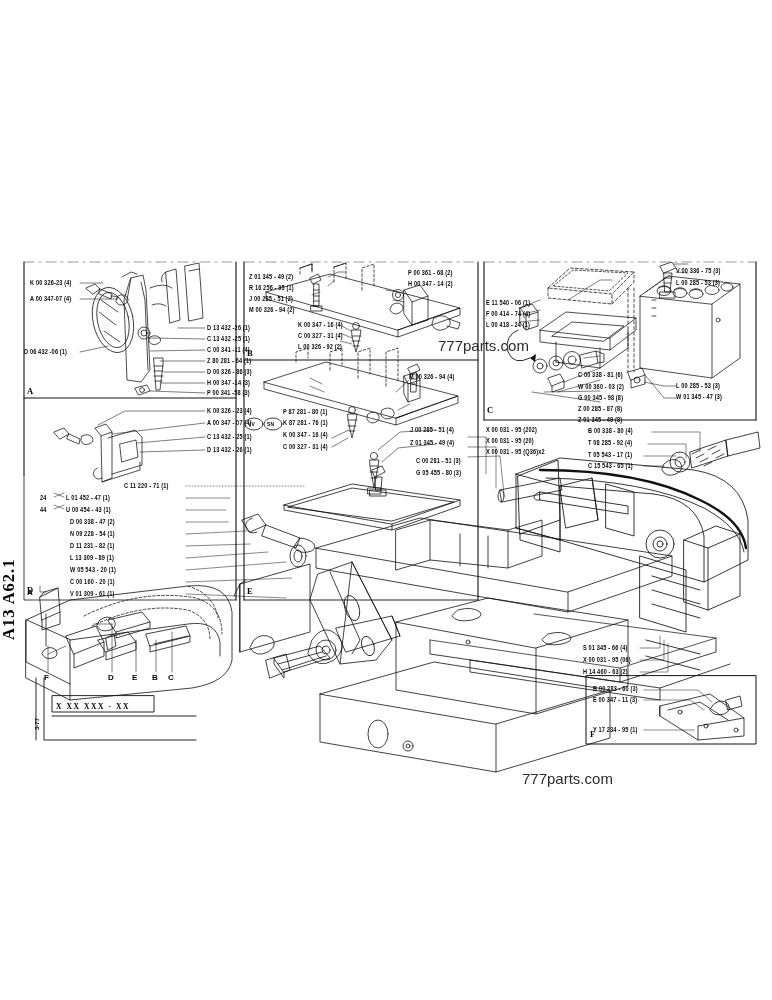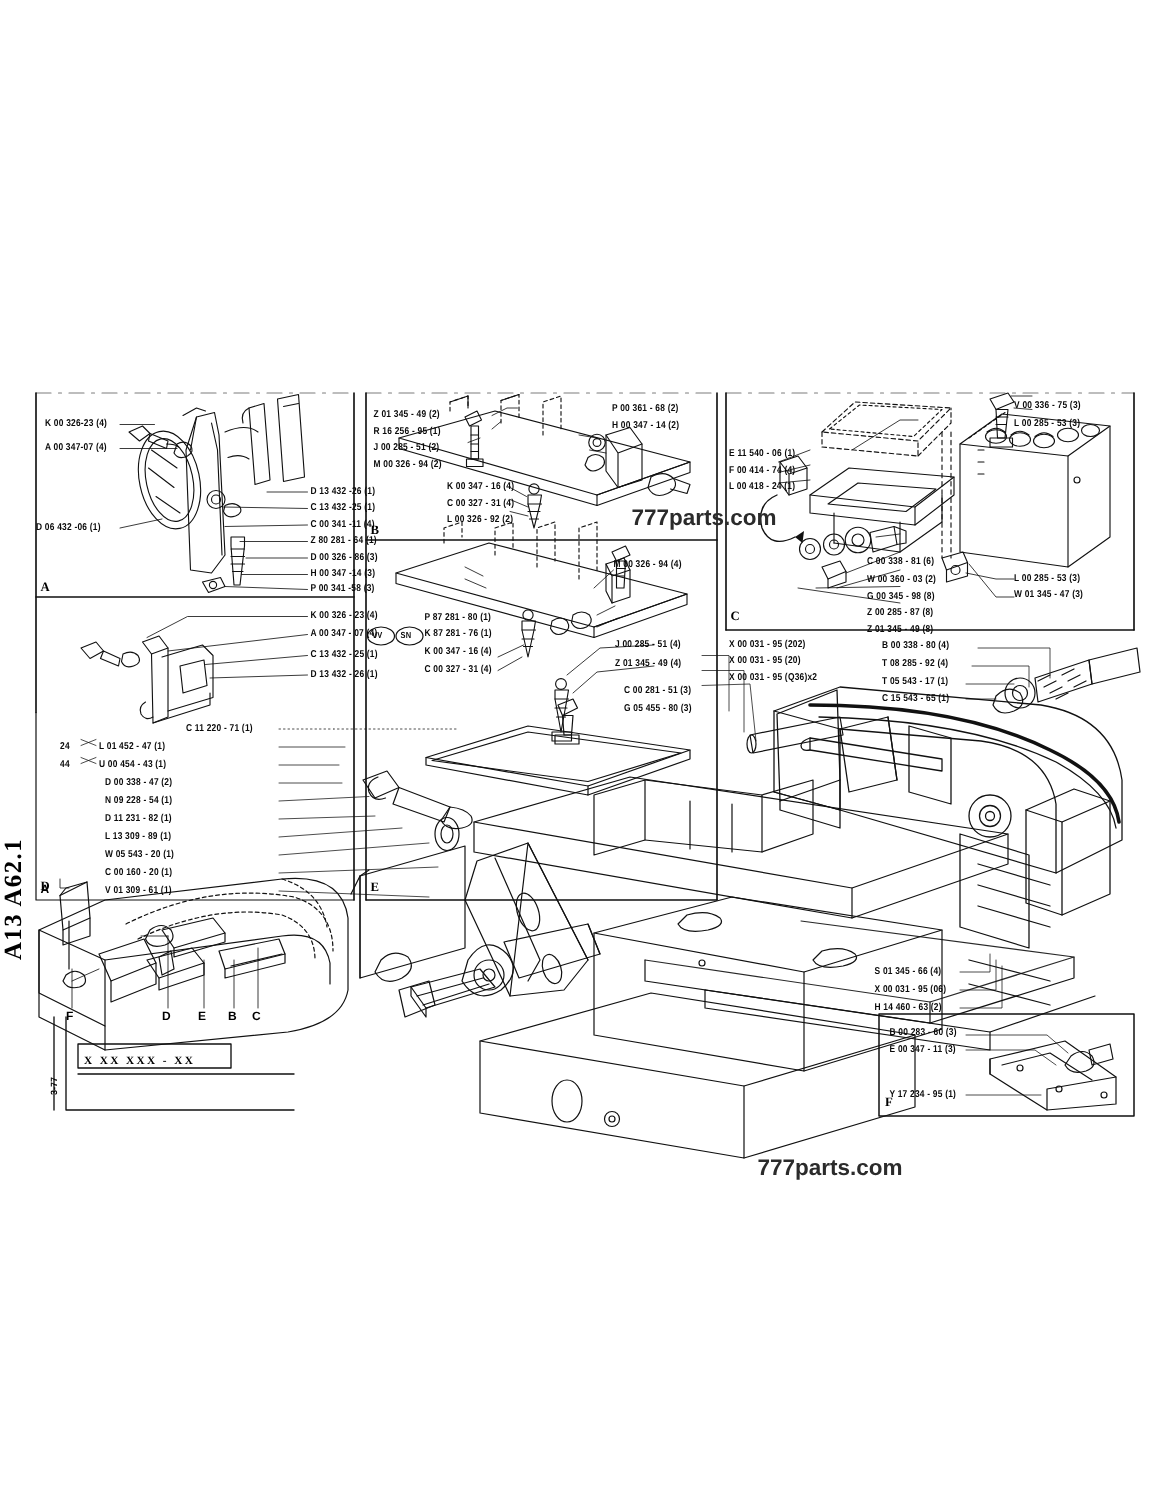--- a/index.html
+++ b/index.html
@@ -34,22 +34,23 @@
     position:absolute;
     font-size:8px;
     font-weight:700;
     font-family:"Liberation Sans", sans-serif;
     color:#000;
   }
   .wm{
     position:absolute;
     font-family:"Liberation Sans", sans-serif;
     color:#2b2b2b;
-    font-weight:700;
+    font-weight:400;
     white-space:nowrap;
+    margin-left:17px;
   }
   .wm1{font-size:15px;left:421px;top:337px;}
   .wm2{font-size:15px;left:505px;top:770px;}
 
   .vert-code{
     position:absolute;
     left:-1px;top:640px;
     width:110px;
     font-family:"Liberation Serif", serif;
     font-size:16.5px;

